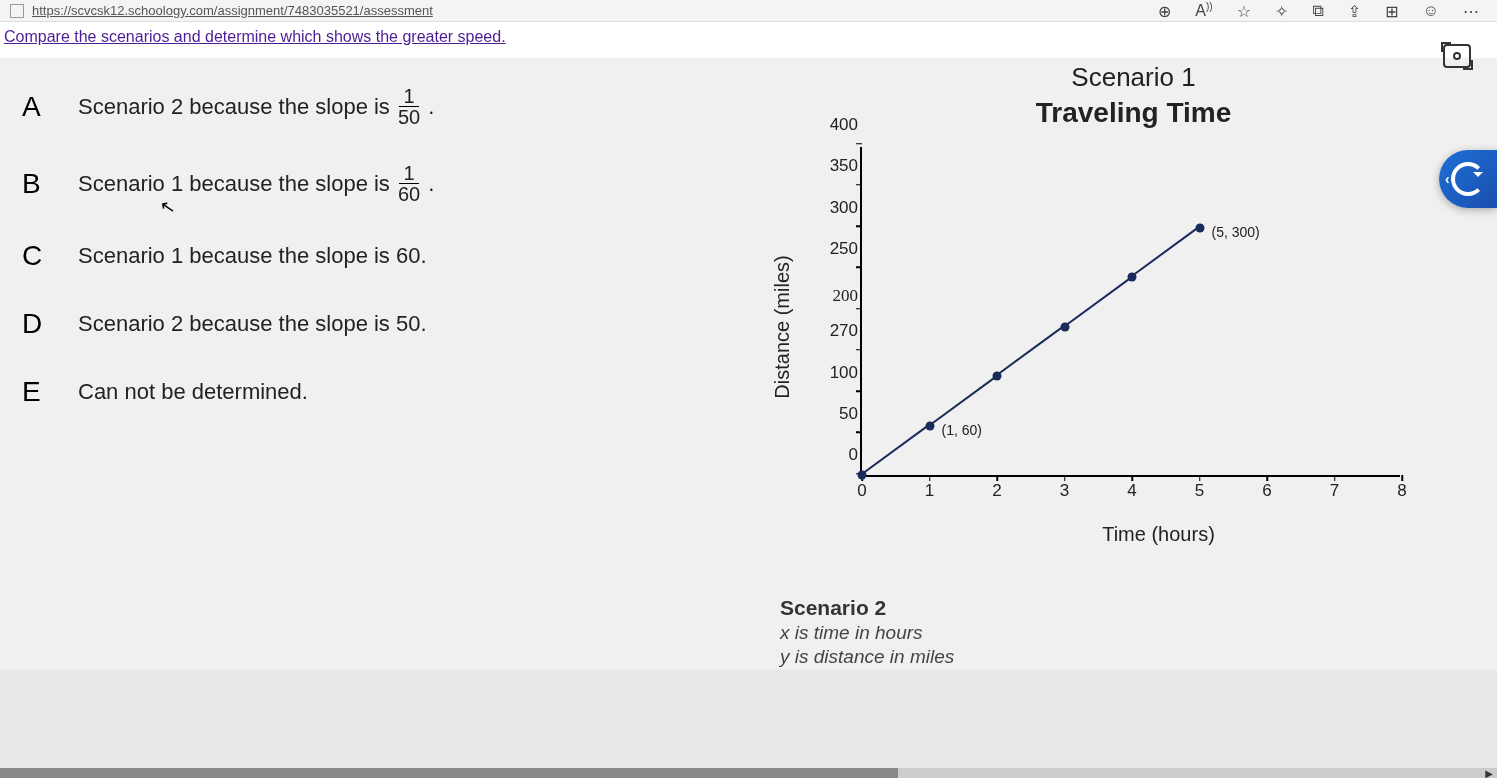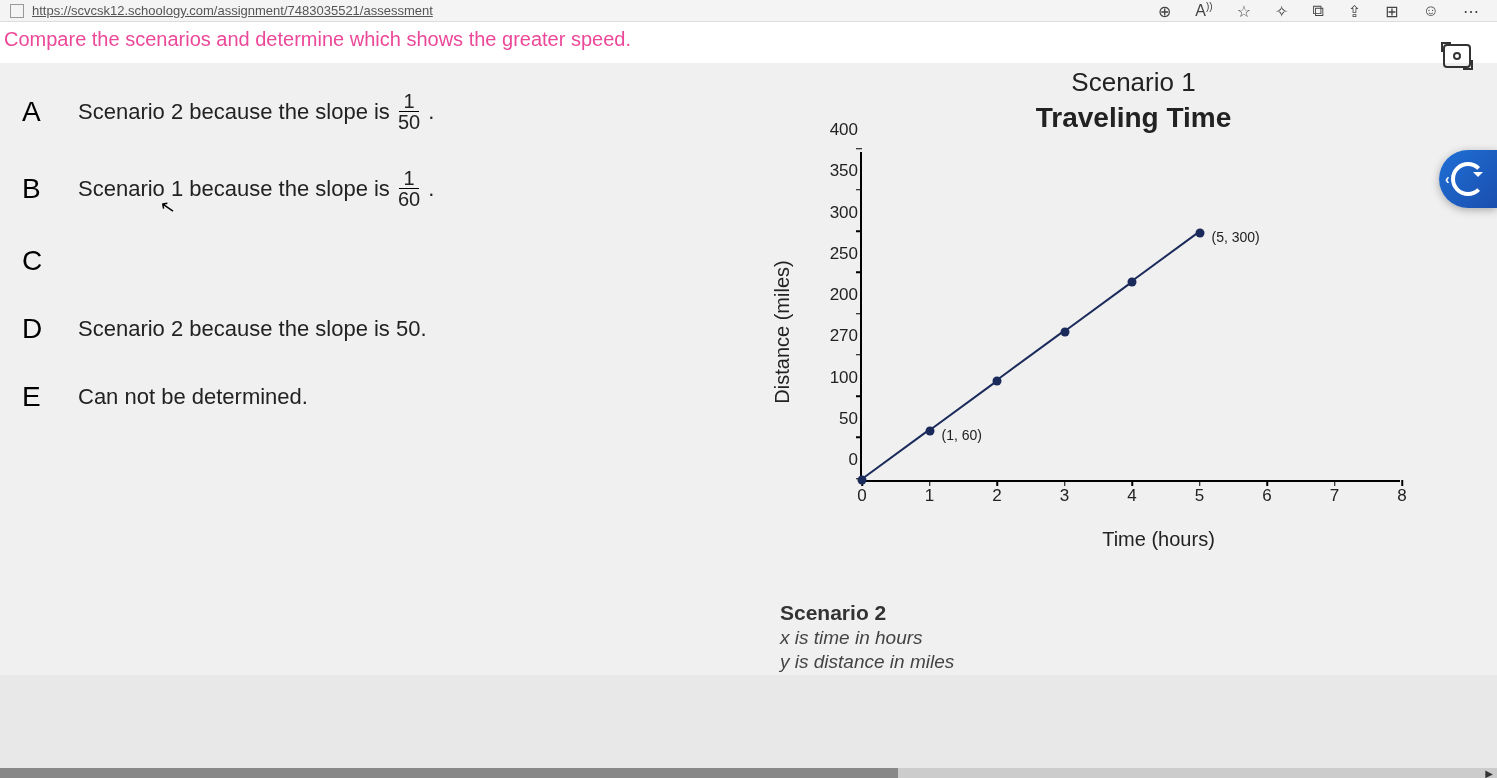--- a/index.html
+++ b/index.html
@@ -31,23 +31,24 @@
     display: flex;
     gap: 24px;
     align-items: center;
     height: 18px;
     color: #444;
     font-size: 16px;
   }
   .browser-icons span { display:inline-block; }
   .question {
     padding: 6px 4px 12px 4px;
-    font-size: 20px;
-    color: #ec4899;
+    font-size: 16px;
+    color: #4c1d95;
     background: #fff;
+    text-decoration: underline;
   }
   .main {
     display: flex;
     background: #f0f0f0;
   }
   .answers {
     width: 770px;
     padding: 10px 0 0 10px;
   }
   .answer {
@@ -258,20 +259,21 @@
         <span class="frac">
           <span class="num">1</span>
           <span class="den">60</span>
         </span>
         <span>.</span>
       </span>
     </div>
 
     <div class="answer">
       <span class="letter">C</span>
+      <span class="text">Scenario 1 because the slope is 60.</span>
     </div>
 
     <div class="answer">
       <span class="letter">D</span>
       <span class="text">Scenario 2 because the slope is 50.</span>
     </div>
 
     <div class="answer">
       <span class="letter">E</span>
       <span class="text">Can not be determined.</span>
@@ -287,21 +289,21 @@
       <div class="ylabel">Distance (miles)</div>
       <div class="plot-area" id="plot">
           <div class="ytick" style="bottom: 0px;">0</div>
           <div class="ytick-mark" style="bottom: 0px;"></div>
           <div class="ytick" style="bottom: 41.25px;">50</div>
           <div class="ytick-mark" style="bottom: 41.25px;"></div>
           <div class="ytick" style="bottom: 82.5px;">100</div>
           <div class="ytick-mark" style="bottom: 82.5px;"></div>
           <div class="ytick" style="bottom: 123.75px;">270</div>
           <div class="ytick-mark" style="bottom: 123.75px;"></div>
-          <div class="ytick" style="bottom: 165px;">200</div>
+          <div class="ytick" style="bottom: 159px; font-family: Liberation Serif, serif;">200</div>
           <div class="ytick-mark" style="bottom: 165px;"></div>
           <div class="ytick" style="bottom: 206.25px;">250</div>
           <div class="ytick-mark" style="bottom: 206.25px;"></div>
           <div class="ytick" style="bottom: 247.5px;">300</div>
           <div class="ytick-mark" style="bottom: 247.5px;"></div>
           <div class="ytick" style="bottom: 288.75px;">350</div>
           <div class="ytick-mark" style="bottom: 288.75px;"></div>
           <div class="ytick" style="bottom: 330px;">400</div>
           <div class="ytick-mark" style="bottom: 330px;"></div>
           <div class="xtick" style="left: 0px;">0</div>

